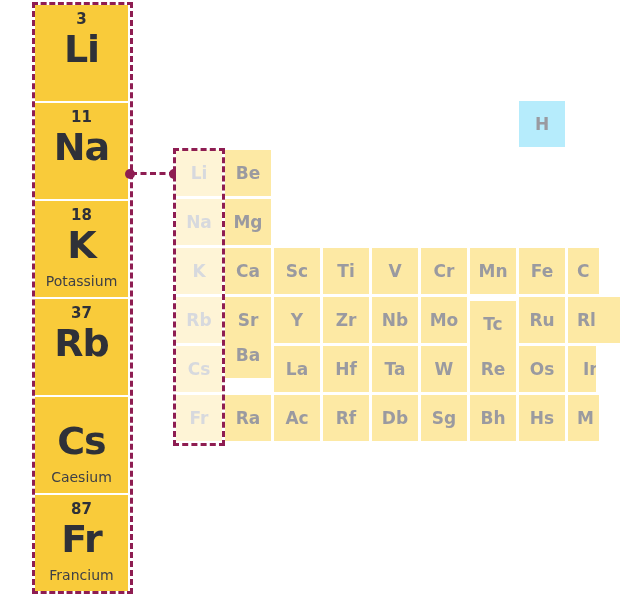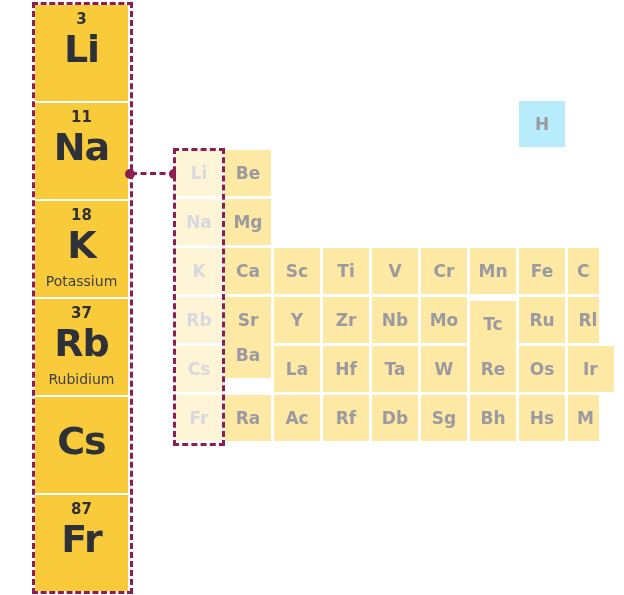--- a/index.html
+++ b/index.html
@@ -50,28 +50,29 @@
   <div class="sym">Na</div>
 </div>
 <div class="big-cell" style="top:201px">
   <div class="num">18</div>
   <div class="sym">K</div>
   <div class="name">Potassium</div>
 </div>
 <div class="big-cell" style="top:299px">
   <div class="num">37</div>
   <div class="sym">Rb</div>
-  <div class="name">Rubidium</div>
 </div>
 <div class="big-cell" style="top:397px">
   <div class="sym">Cs</div>
+  <div class="name">Caesium</div>
 </div>
 <div class="big-cell" style="top:495px">
   <div class="num">87</div>
   <div class="sym">Fr</div>
+  <div class="name">Francium</div>
 </div>
 
 <div class="conn-line"></div>
 <div class="conn-dot" style="left:125px; top:169px"></div>
 <div class="conn-dot" style="left:169px; top:169px"></div>
 
 <div class="cell h" style="left:519px; top:101px">H</div>
 
 <div class="cell faded" style="left:176px; top:150px">Li</div>
 <div class="cell" style="left:225px; top:150px">Be</div>
@@ -90,31 +91,31 @@
 <div class="cell cut" style="left:568px; top:248px; width:31px; text-align:left; text-indent:9px">C</div>
 
 <div class="cell faded" style="left:176px; top:297px">Rb</div>
 <div class="cell" style="left:225px; top:297px">Sr</div>
 <div class="cell" style="left:274px; top:297px">Y</div>
 <div class="cell" style="left:323px; top:297px">Zr</div>
 <div class="cell" style="left:372px; top:297px">Nb</div>
 <div class="cell" style="left:421px; top:297px">Mo</div>
 <div class="cell" style="left:470px; top:301px">Tc</div>
 <div class="cell" style="left:519px; top:297px">Ru</div>
-<div class="cell cut" style="left:568px; top:297px; width:31px; text-align:center; text-indent:9px">Rl</div>
+<div class="cell cut" style="left:568px; top:297px; width:52px; text-align:left; text-indent:9px">Rl</div>
 
 <div class="cell faded" style="left:176px; top:346px">Cs</div>
 <div class="cell" style="left:225px; top:332px">Ba</div>
 <div class="cell" style="left:274px; top:346px">La</div>
 <div class="cell" style="left:323px; top:346px">Hf</div>
 <div class="cell" style="left:372px; top:346px">Ta</div>
 <div class="cell" style="left:421px; top:346px">W</div>
 <div class="cell" style="left:470px; top:346px">Re</div>
 <div class="cell" style="left:519px; top:346px">Os</div>
-<div class="cell cut" style="left:568px; top:346px; width:46px; text-align:left; text-indent:15px">Ir</div>
+<div class="cell cut" style="left:568px; top:346px; width:28px; text-align:left; text-indent:15px">Ir</div>
 
 <div class="cell faded" style="left:176px; top:395px">Fr</div>
 <div class="cell" style="left:225px; top:395px">Ra</div>
 <div class="cell" style="left:274px; top:395px">Ac</div>
 <div class="cell" style="left:323px; top:395px">Rf</div>
 <div class="cell" style="left:372px; top:395px">Db</div>
 <div class="cell" style="left:421px; top:395px">Sg</div>
 <div class="cell" style="left:470px; top:395px">Bh</div>
 <div class="cell" style="left:519px; top:395px">Hs</div>
 <div class="cell cut" style="left:568px; top:395px; width:31px; text-align:left; text-indent:9px">M</div>

